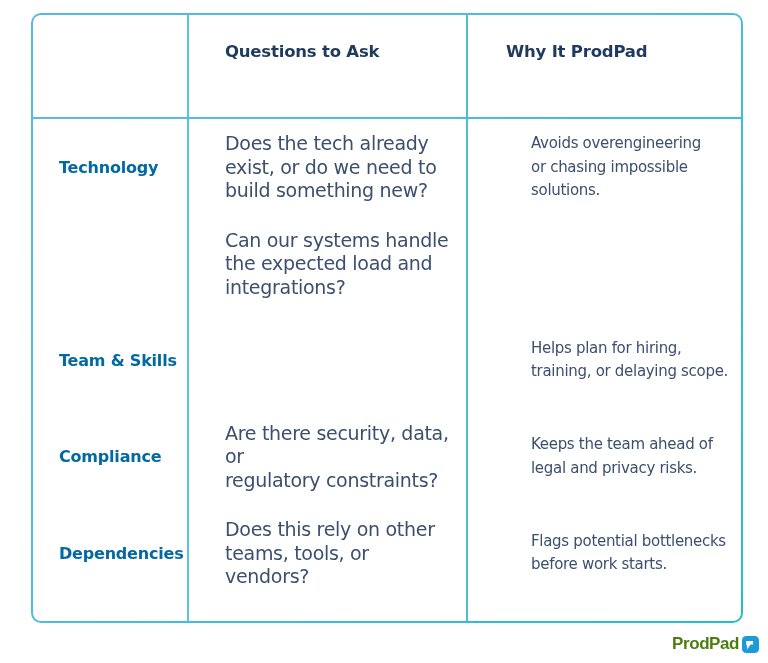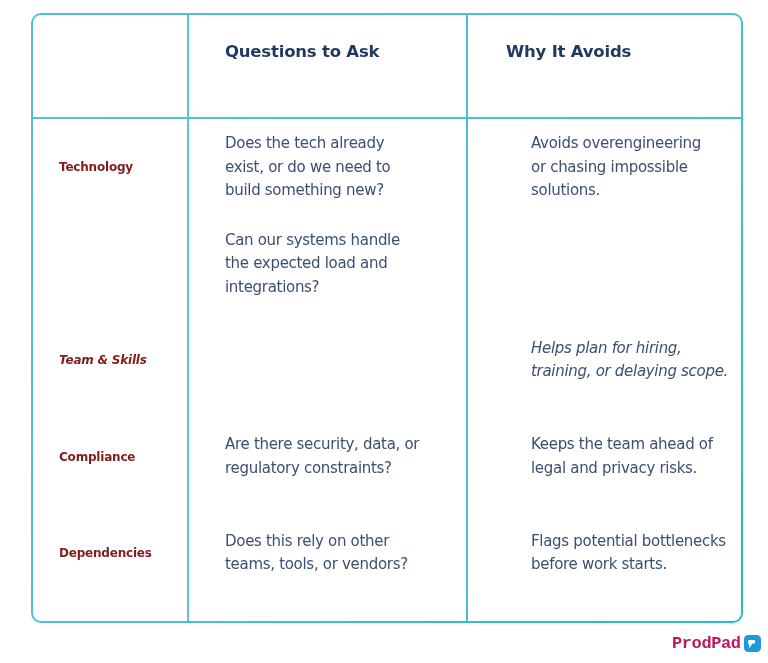--- a/index.html
+++ b/index.html
@@ -80,28 +80,28 @@
       position: absolute;
       top: 0;
       bottom: 0;
       display: flex;
       align-items: center;
     }
     .cell.label {
       left: 26px;
       width: 128px;
       font-weight: bold;
-      font-size: 12px;
-      color: #7f1d1d;
+      font-size: 16px;
+      color: #0369a1;
       letter-spacing: -0.2px;
     }
     .cell.q {
       left: 192px;
       width: 230px;
-      font-size: 15px;
+      font-size: 19px;
       line-height: 23.5px;
       color: #3b4f6e;
       letter-spacing: -0.3px;
     }
     .cell.w {
       left: 473px;
       width: 230px;
       font-size: 15px;
       line-height: 23.5px;
       color: #3b4f6e;
@@ -111,42 +111,42 @@
     .cell span { white-space: pre-line; }
     .logo {
       position: absolute;
       left: 672px;
       top: 634px;
       display: flex;
       align-items: center;
       gap: 3px;
     }
     .logo-text {
-      font-family: Liberation Mono, monospace;
+      font-family: Liberation Sans, sans-serif;
       font-size: 17px;
       font-weight: bold;
-      color: #be185d;
+      color: #4d7c0f;
       letter-spacing: -0.4px;
     }
     .logo-icon {
       width: 17px;
       height: 17px;
     }
   </style>
 </head>
 <body>
 
 <div class="card-wrap">
   <div class="card">
     <div class="vline v1"></div>
     <div class="vline v2"></div>
     <div class="hline"></div>
 
     <div class="header-cell h1">Questions to Ask</div>
-    <div class="header-cell h2">Why It Avoids</div>
+    <div class="header-cell h2">Why It ProdPad</div>
 
     <div class="rows">
       <div class="row" style="top:0px;">
         <div class="cell label">
             <span>Technology</span>
           </div>
         <div class="cell q">
             <span>Does the tech already
 exist, or do we need to
 build something new?</span>
@@ -157,21 +157,21 @@
 solutions.</span>
           </div>
       </div>
       <div class="row" style="top:96.5px;">
         <div class="cell q">
             <span>Can our systems handle
 the expected load and
 integrations?</span>
           </div>
       </div>
-      <div class="row" style="top:193px;font-style:italic;">
+      <div class="row" style="top:193px;">
         <div class="cell label">
             <span>Team &amp; Skills</span>
           </div>
         <div class="cell w">
             <span>Helps plan for hiring,
 training, or delaying scope.</span>
           </div>
       </div>
       <div class="row" style="top:289.5px;">
         <div class="cell label">

